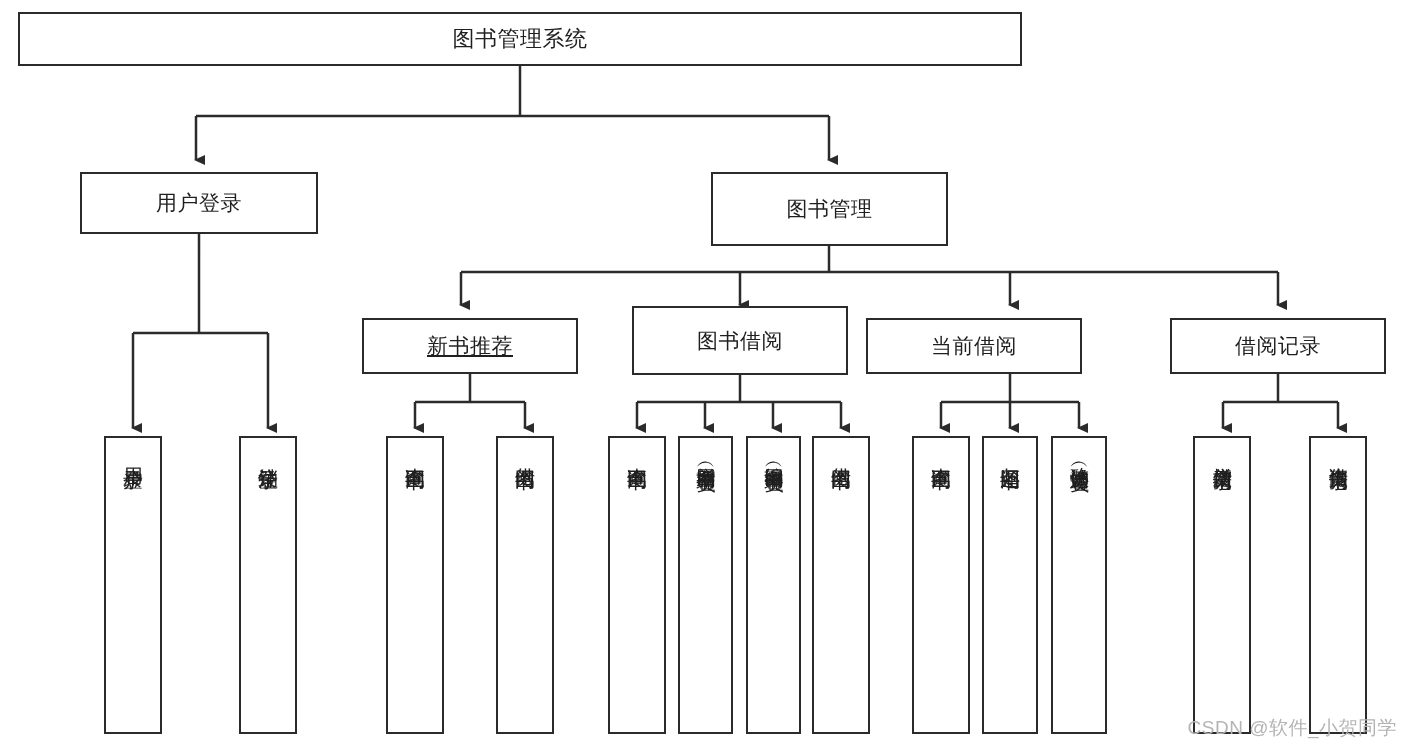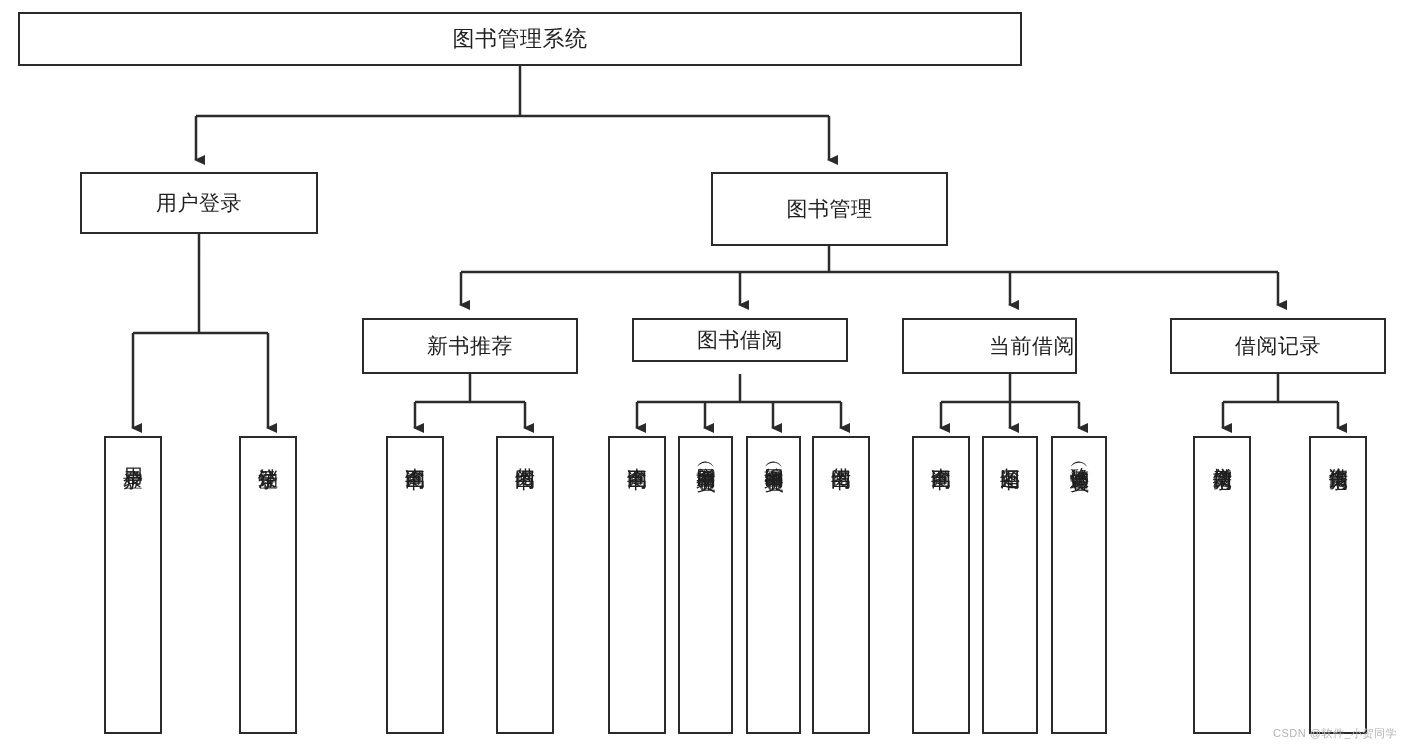--- a/index.html
+++ b/index.html
@@ -62,21 +62,21 @@
     white-space: nowrap;
   }
   .vtext-tall {
     font-size: 19px;
     line-height: 1.2;
   }
   #watermark {
     position: absolute;
     right: 8px;
     bottom: 6px;
-    font-size: 11px;
+    font-size: 19px;
     color: #b4b4b4;
     letter-spacing: 0.5px;
     white-space: nowrap;
   }
 </style>
 </head>
 <body>
 
 <div id="diagram-root">
 
@@ -134,27 +134,27 @@
     <span>图书管理系统</span>
   </div>
 
   <div class="node node-h" style="left:80px; top:172px; width:238px; height:62px;">
     <span>用户登录</span>
   </div>
   <div class="node node-h" style="left:711px; top:172px; width:237px; height:74px;">
     <span>图书管理</span>
   </div>
 
-  <div class="node node-h" style="left:362px; top:318px; width:216px; height:56px;">
+  <div class="node node-h" style="left:362px; top:318px; width:216px; height:56px;text-decoration:underline;">
     <span>新书推荐</span>
   </div>
-  <div class="node node-h" style="left:632px; top:318px; width:216px; height:44px;">
+  <div class="node node-h" style="left:632px; top:306px; width:216px; height:69px;">
     <span>图书借阅</span>
   </div>
-  <div class="node node-h" style="left:902px; top:318px; width:175px; height:56px;justify-content:flex-end;">
+  <div class="node node-h" style="left:866px; top:318px; width:216px; height:56px;">
     <span>当前借阅</span>
   </div>
   <div class="node node-h" style="left:1170px; top:318px; width:216px; height:56px;align-items:center;">
     <span>借阅记录</span>
   </div>
 
   <div class="node node-leaf" style="left:104px; top:436px; width:58px; height:298px;">
     <span class="vtext">用户登录</span>
   </div>
   <div class="node node-leaf" style="left:239px; top:436px; width:58px; height:298px;">

